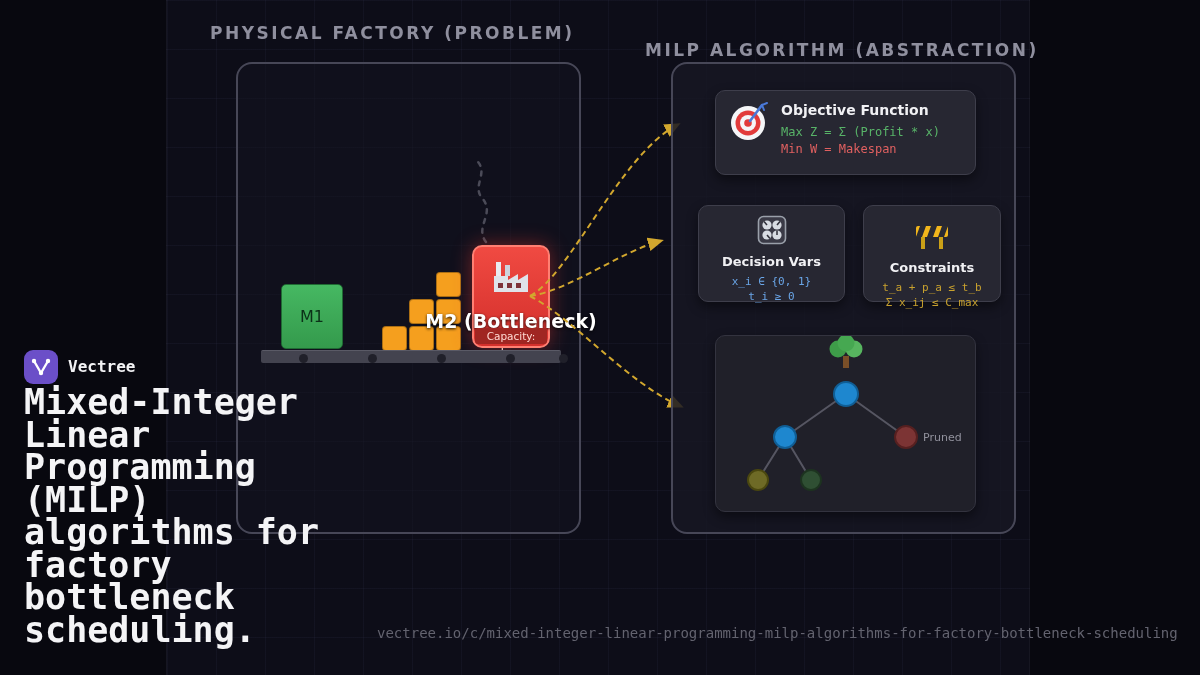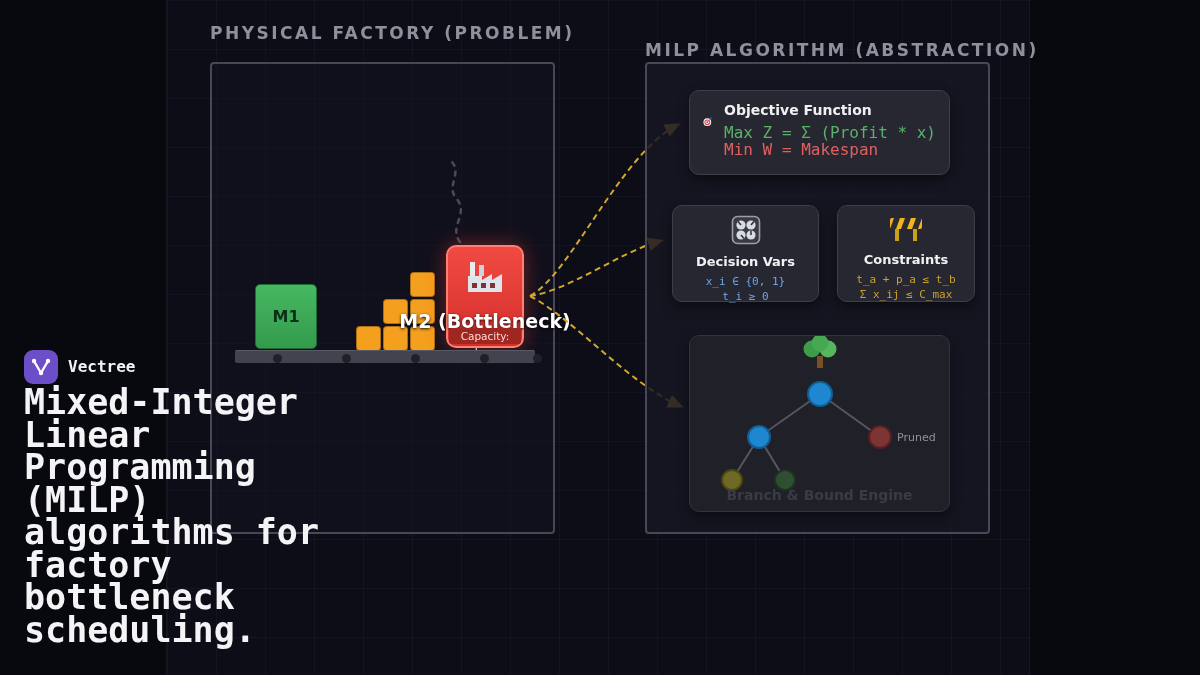--- a/index.html
+++ b/index.html
@@ -19,32 +19,32 @@
     border-right:1px solid rgba(255,255,255,0.04);
   }
   .section-heading{
     position:absolute;top:23px;font-size:17px;font-weight:bold;
     letter-spacing:2.5px;color:#8f8f9e;text-align:center;white-space:nowrap;
   }
   .heading-left{left:210px;width:345px;}
   .heading-right{left:645px;width:345px;margin-top:17px;}
   .panel{
     position:absolute;top:62px;width:345px;height:472px;
-    border:2px solid #474757;border-radius:4px;box-sizing:border-box;
+    border:2px solid #474757;border-radius:16px;box-sizing:border-box;margin-left:26px;
   }
   .factory-panel{left:210px;background:rgba(20,20,32,0.55);}
   .milp-panel{left:645px;background:rgba(23,23,35,0.85);}
 
   
   .smoke{position:absolute;left:228px;top:96px;}
   .m1-box{
     position:absolute;left:43px;top:220px;width:60px;height:63px;
     background:linear-gradient(#46b862,#349a4c);border:1px solid #1f6b33;border-radius:5px;
     display:flex;align-items:center;justify-content:center;
-    color:#0b3018;font-weight:bold;font-size:16px;
+    color:#0b3018;font-weight:normal;font-size:16px;
   }
   .blk{
     position:absolute;width:25px;height:25px;background:#f59f1e;
     border:1px solid rgba(0,0,0,0.3);border-radius:4px;box-sizing:border-box;
   }
   .blk-t1{left:198px;top:208px;}
   .blk-m1{left:171px;top:235px;}.blk-m2{left:198px;top:235px;}
   .blk-b1{left:144px;top:262px;}.blk-b2{left:171px;top:262px;}.blk-b3{left:198px;top:262px;}
   .m2-box{
     position:absolute;left:234px;top:181px;width:78px;height:103px;box-sizing:border-box;
@@ -77,27 +77,27 @@
   
   .arrows{position:absolute;left:515px;top:85px;pointer-events:none;}
 
   
   .card{
     position:absolute;background:#272732;border:1px solid #3e3e4b;border-radius:10px;
     box-shadow:0 5px 12px rgba(0,0,0,0.45);box-sizing:border-box;
   }
   .obj-card{left:42px;top:26px;width:261px;height:85px;display:flex;align-items:flex-start;padding:11px 13px;gap:12px;}
   .card-title{color:#f1f1f4;font-weight:bold;font-size:14px;margin-bottom:6px;}
-  .code{font-family:"DejaVu Sans Mono",monospace;font-size:16px;line-height:17px;white-space:nowrap;}
+  .code{font-family:"DejaVu Sans Mono",monospace;font-size:12px;line-height:17px;white-space:nowrap;}
   .code-green{color:#58b368;}
   .code-red{color:#e06060;}
   .code-blue{color:#6aa6e8;}
   .code-yellow{color:#c9a22e;}
   .dv-card{left:25px;top:141px;width:147px;height:97px;text-align:center;padding-top:9px;}
-  .cst-card{left:190px;top:141px;width:138px;height:97px;text-align:center;padding-top:9px;}
+  .cst-card{left:190px;top:141px;width:138px;height:97px;text-align:center;padding-top:17px;}
   .small-card-title{color:#f1f1f4;font-weight:bold;font-size:13px;margin:5px 0 5px;}
   .small-code{font-family:"DejaVu Sans Mono",monospace;font-size:11px;line-height:15px;white-space:nowrap;}
   .bb-card{left:42px;top:271px;width:261px;height:177px;background:#202029;border-color:#33333f;}
   .bb-title{
     position:absolute;bottom:8px;left:0;width:100%;text-align:center;
     color:#3b3b46;font-weight:bold;font-size:14px;
   }
 
   
   .logo{position:absolute;left:24px;top:350px;}
@@ -235,21 +235,20 @@
           <circle cx="130" cy="7" r="8.5" fill="#46a851"></circle>
         </g>
 
         <circle cx="130" cy="58" r="12" fill="#1e87cf" stroke="#105e95" stroke-width="2"></circle>
         <circle cx="69" cy="101" r="11" fill="#1e87cf" stroke="#105e95" stroke-width="2"></circle>
         <circle cx="190" cy="101" r="11" fill="#7c3434" stroke="#562020" stroke-width="2"></circle>
         <circle cx="42" cy="144" r="10" fill="#6e6a26" stroke="#4a470f" stroke-width="2"></circle>
         <circle cx="95" cy="144" r="10" fill="#2f4f33" stroke="#1d3320" stroke-width="2"></circle>
         <text x="207" y="105" font-size="11" fill="#91919c" font-family="DejaVu Sans, sans-serif">Pruned</text>
       </svg>
-      <div class="bb-title">Branch &amp; Bound Engine</div>
     </div>
   </div>
 
   <div class="logo">
     <svg width="34" height="34" viewBox="0 0 34 34">
       <rect x="0" y="0" width="34" height="34" rx="9" fill="#6b4fc8"></rect>
       <path d="M10,11 L17,23 L24,11" fill="none" stroke="#ffffff" stroke-width="2.4" stroke-linecap="round" stroke-linejoin="round"></path>
       <circle cx="10" cy="11" r="2.2" fill="#ffffff"></circle>
       <circle cx="24" cy="11" r="2.2" fill="#ffffff"></circle>
       <circle cx="17" cy="23" r="2.2" fill="#ffffff"></circle>
@@ -261,13 +260,14 @@
     <div>Mixed-Integer</div>
     <div>Linear</div>
     <div>Programming</div>
     <div>(MILP)</div>
     <div>algorithms for</div>
     <div>factory</div>
     <div>bottleneck</div>
     <div>scheduling.</div>
   </div>
 
+  <div class="url">vectree.io/c/mixed-integer-linear-programming-milp-algorithms-for-factory-bottleneck-scheduling</div>
 </div>
 
 </body></html>

